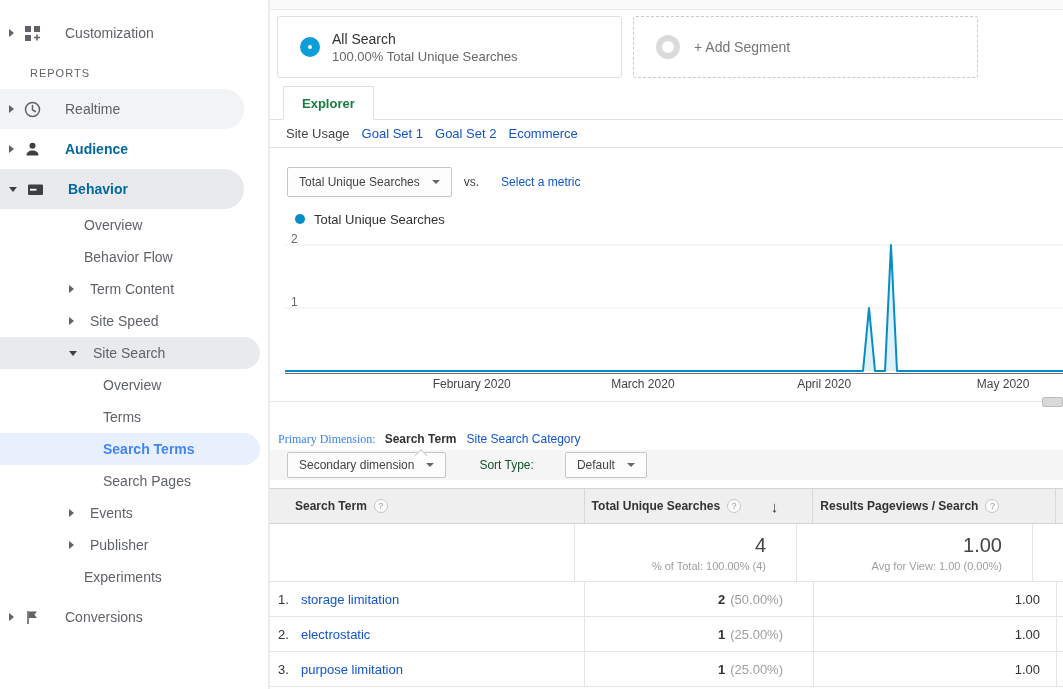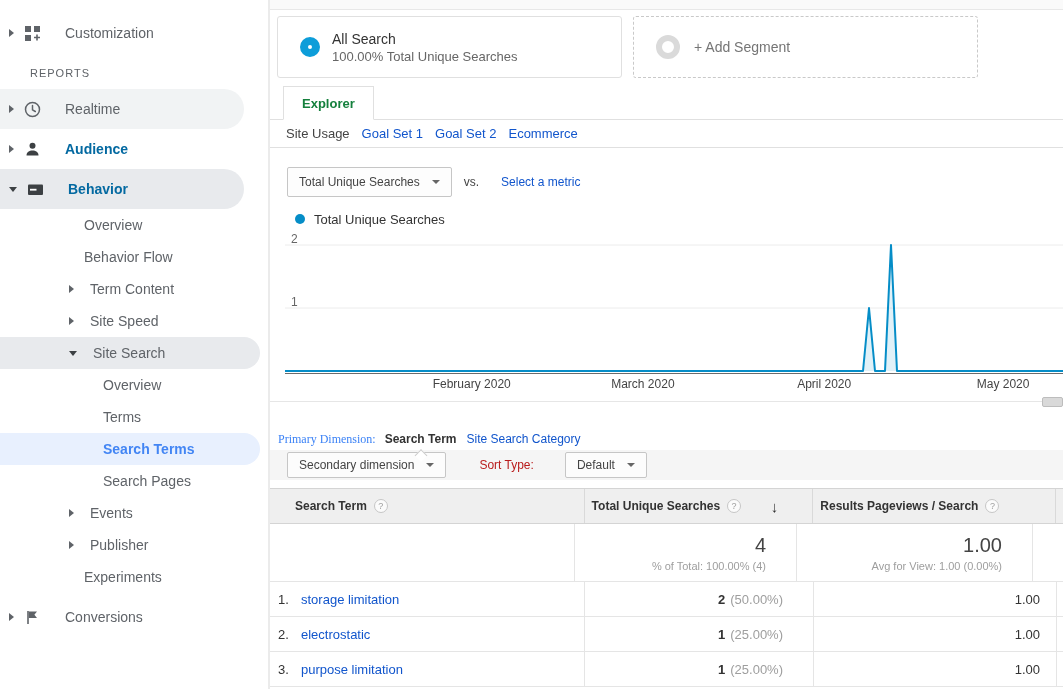--- a/index.html
+++ b/index.html
@@ -72,21 +72,21 @@
   .pdrow { margin-top:26px; padding-left:8px; font-size:12px; color:#333; height:22px; display:flex; align-items:center; }
   .pd-label { color:#3b82f6;font-family:Liberation Serif, serif; }
   .pd-active { font-weight:700; margin-left:9px; position:relative; cursor:default; }
   .pd-active::after { content:''; position:absolute; left:50%; bottom:-14px; width:8px; height:8px;
                       background:#fff; border-left:1px solid #ccc; border-top:1px solid #ccc;
                       transform:translateX(-50%) rotate(45deg); z-index:2; }
   .pd-alt { color:#15c; margin-left:10px; cursor:pointer; }
 
   .toolbar { height:30px; background:#f5f5f5; display:flex; align-items:center; padding-left:17px;gap:21px; }
   .toolbar .dropdown { height:26px; background:#fcfcfc; }
-  .sort-label { font-size:12px; color:#b91c1c; margin:0 10px 0 12px;text-align:center; }
+  .sort-label { font-size:12px; color:#14532d; margin:0 10px 0 12px;text-align:center; }
 
   
   .gatable { margin-top:8px; font-size:13px; }
   .trow { display:flex; }
   .c1 { width:314px; } .c2 { width:229px; } .c3 { width:243px; } .c4 { flex:1; min-width:0; overflow:hidden; }
   .thead { background:#efefef; border-top:1px solid #d4d4d4; border-bottom:1px solid #d4d4d4; height:36px; }
   .thead > div { display:flex; align-items:center; font-weight:700; color:#333; font-size:12px; }
   .thead .c1 { padding-left:25px; }
   .thead .c2, .thead .c3, .thead .c4 { border-left:1px solid #d9d9d9; padding-left:7px; position:relative; }
   .help { width:14px; height:14px; border:1px solid #c6c6c6; border-radius:50%; background:#fbfbfb;

